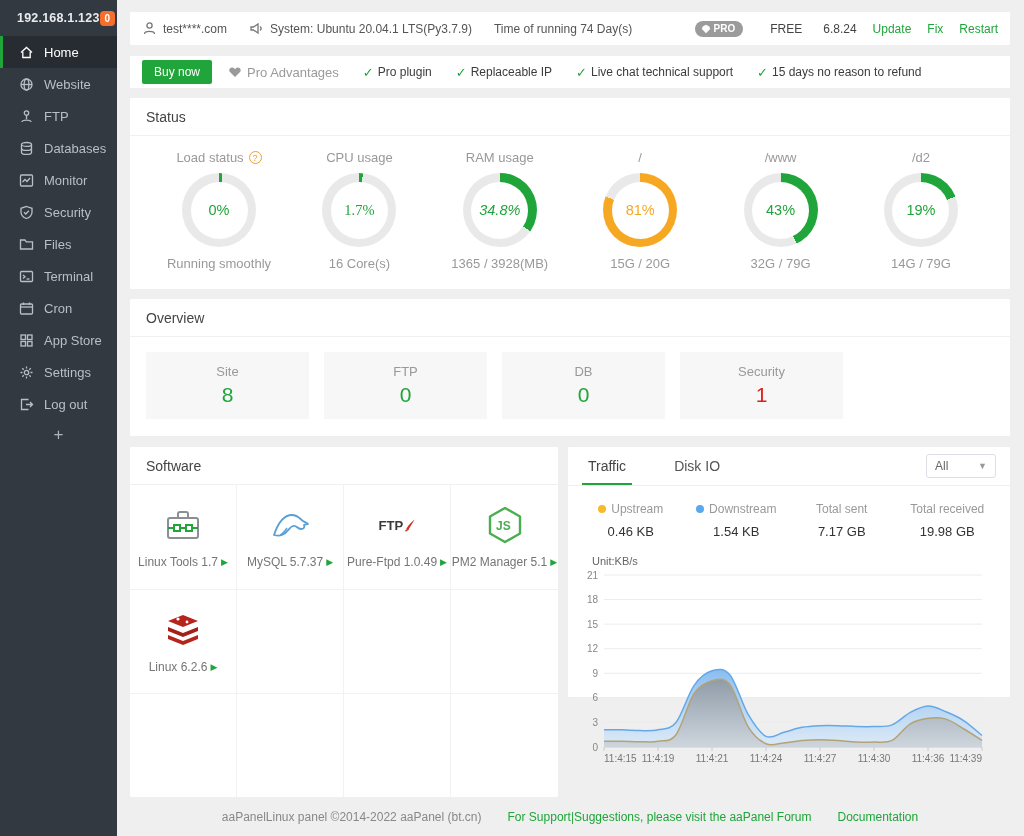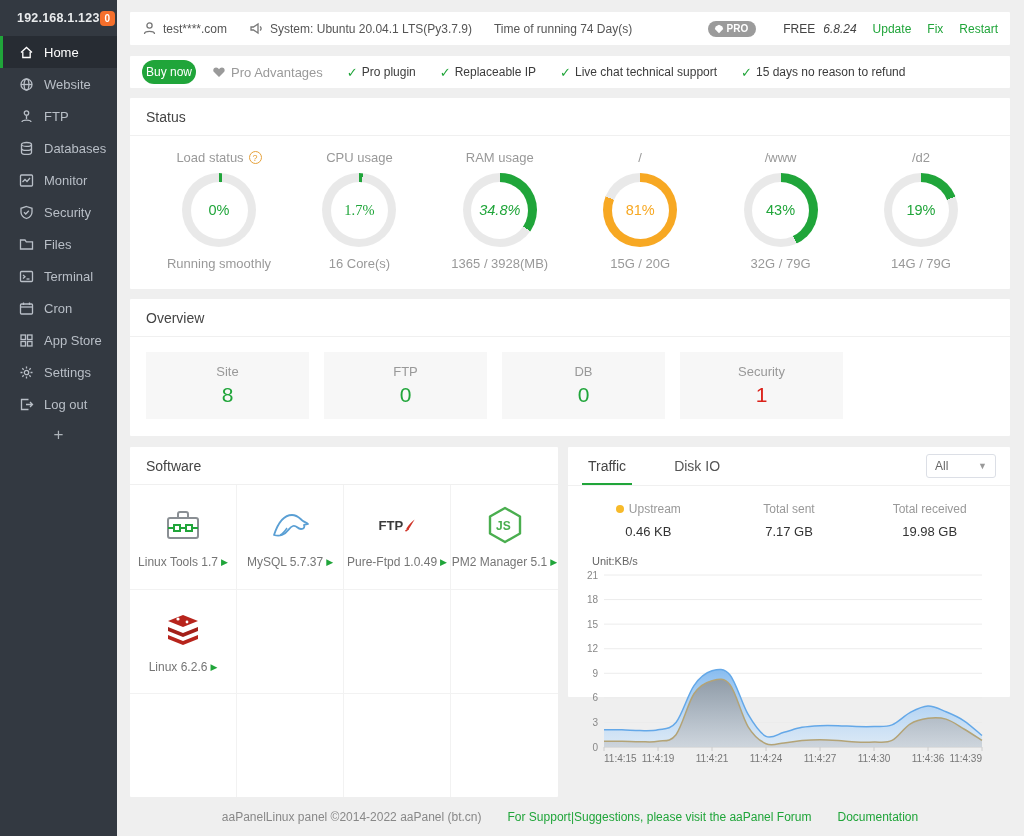--- a/index.html
+++ b/index.html
@@ -21,24 +21,24 @@
   
   .main { flex:1; padding:12px 14px 0 13px; display:flex; flex-direction:column; }
   .panel { background:#fff; border-radius:1px; }
   .topbar { height:36px; display:flex; align-items:center; padding:0 12px; font-size:12px; color:#555; }
   .topbar .seg { display:flex; align-items:center; margin-right:22px; }
   .topbar .ic16 { width:15px; height:15px; margin-right:6px; color:#777; }
   .pro-badge { background:#9b9b9b; color:#fff; font-size:10px; font-weight:bold; border-radius:9px; padding:2.5px 8px 2.5px 6px; display:inline-flex; align-items:center; margin-right:27px; }
   .pro-badge svg { width:10px; height:10px; margin-right:3px; fill:#fff; stroke:none; }
   .green-link { color:#20a53a; text-decoration:none; margin-left:16px; cursor:pointer; }
   .topbar .right { margin-left:auto; display:flex; align-items:center; font-size:12px; color:#444; }
-  .ver { margin-left:8px;font-style:italic; }
+  .ver { margin-left:21px; }
   
   .promo { height:34px; margin-top:11px; display:flex; align-items:center; padding:0 12px; font-size:12px; }
-  .buy-btn { background:#20a53a; color:#fff; border:none; border-radius:12px; font-size:12px; padding:5px 4px; cursor:pointer; }
+  .buy-btn { background:#20a53a; color:#fff; border:none; border-radius:2px; font-size:12px; padding:5px 12px; cursor:pointer; }
   .adv { display:flex; align-items:center; color:#9a9a9a; font-size:13px; margin-left:16px; }
   .adv svg { width:14px; height:14px; margin-right:5px; fill:#9a9a9a; stroke:none; }
   .feat { display:flex; align-items:center; margin-left:24px; color:#3c3c3c; font-size:12px; }
   .feat .chk { color:#20a53a; font-weight:bold; margin-right:4px; font-size:13px; }
   
   .sec-title { font-size:14px; color:#444; padding:11px 16px 10px; border-bottom:1px solid #f0f0f0; }
   .status-panel { margin-top:10px; }
   .gauges { display:flex; justify-content:space-between; padding:14px 30px 18px; }
   .gauge { display:flex; flex-direction:column; align-items:center; width:118px; }
   .gauge-label { font-size:13px; color:#999; margin-bottom:8px; display:flex; align-items:center; }
@@ -464,20 +464,27 @@
           <span class="chev">▼</span>
         </span>
       </div>
       <div class="tp-stats">
         <div class="tp-stat">
           <span class="tp-stat-label">
               <span class="dot" style="background: rgb(247, 186, 42);"></span>
               <span>Upstream</span>
             </span>
           <span class="tp-stat-value">0.46 KB</span>
+        </div>
+        <div class="tp-stat">
+          <span class="tp-stat-label">
+              <span class="dot" style="background: rgb(90, 168, 238);"></span>
+              <span>Downstream</span>
+            </span>
+          <span class="tp-stat-value">1.54 KB</span>
         </div>
         <div class="tp-stat">
           <span class="tp-stat-label">
               <span>Total sent</span>
             </span>
           <span class="tp-stat-value">7.17 GB</span>
         </div>
         <div class="tp-stat">
           <span class="tp-stat-label">
               <span>Total received</span>

